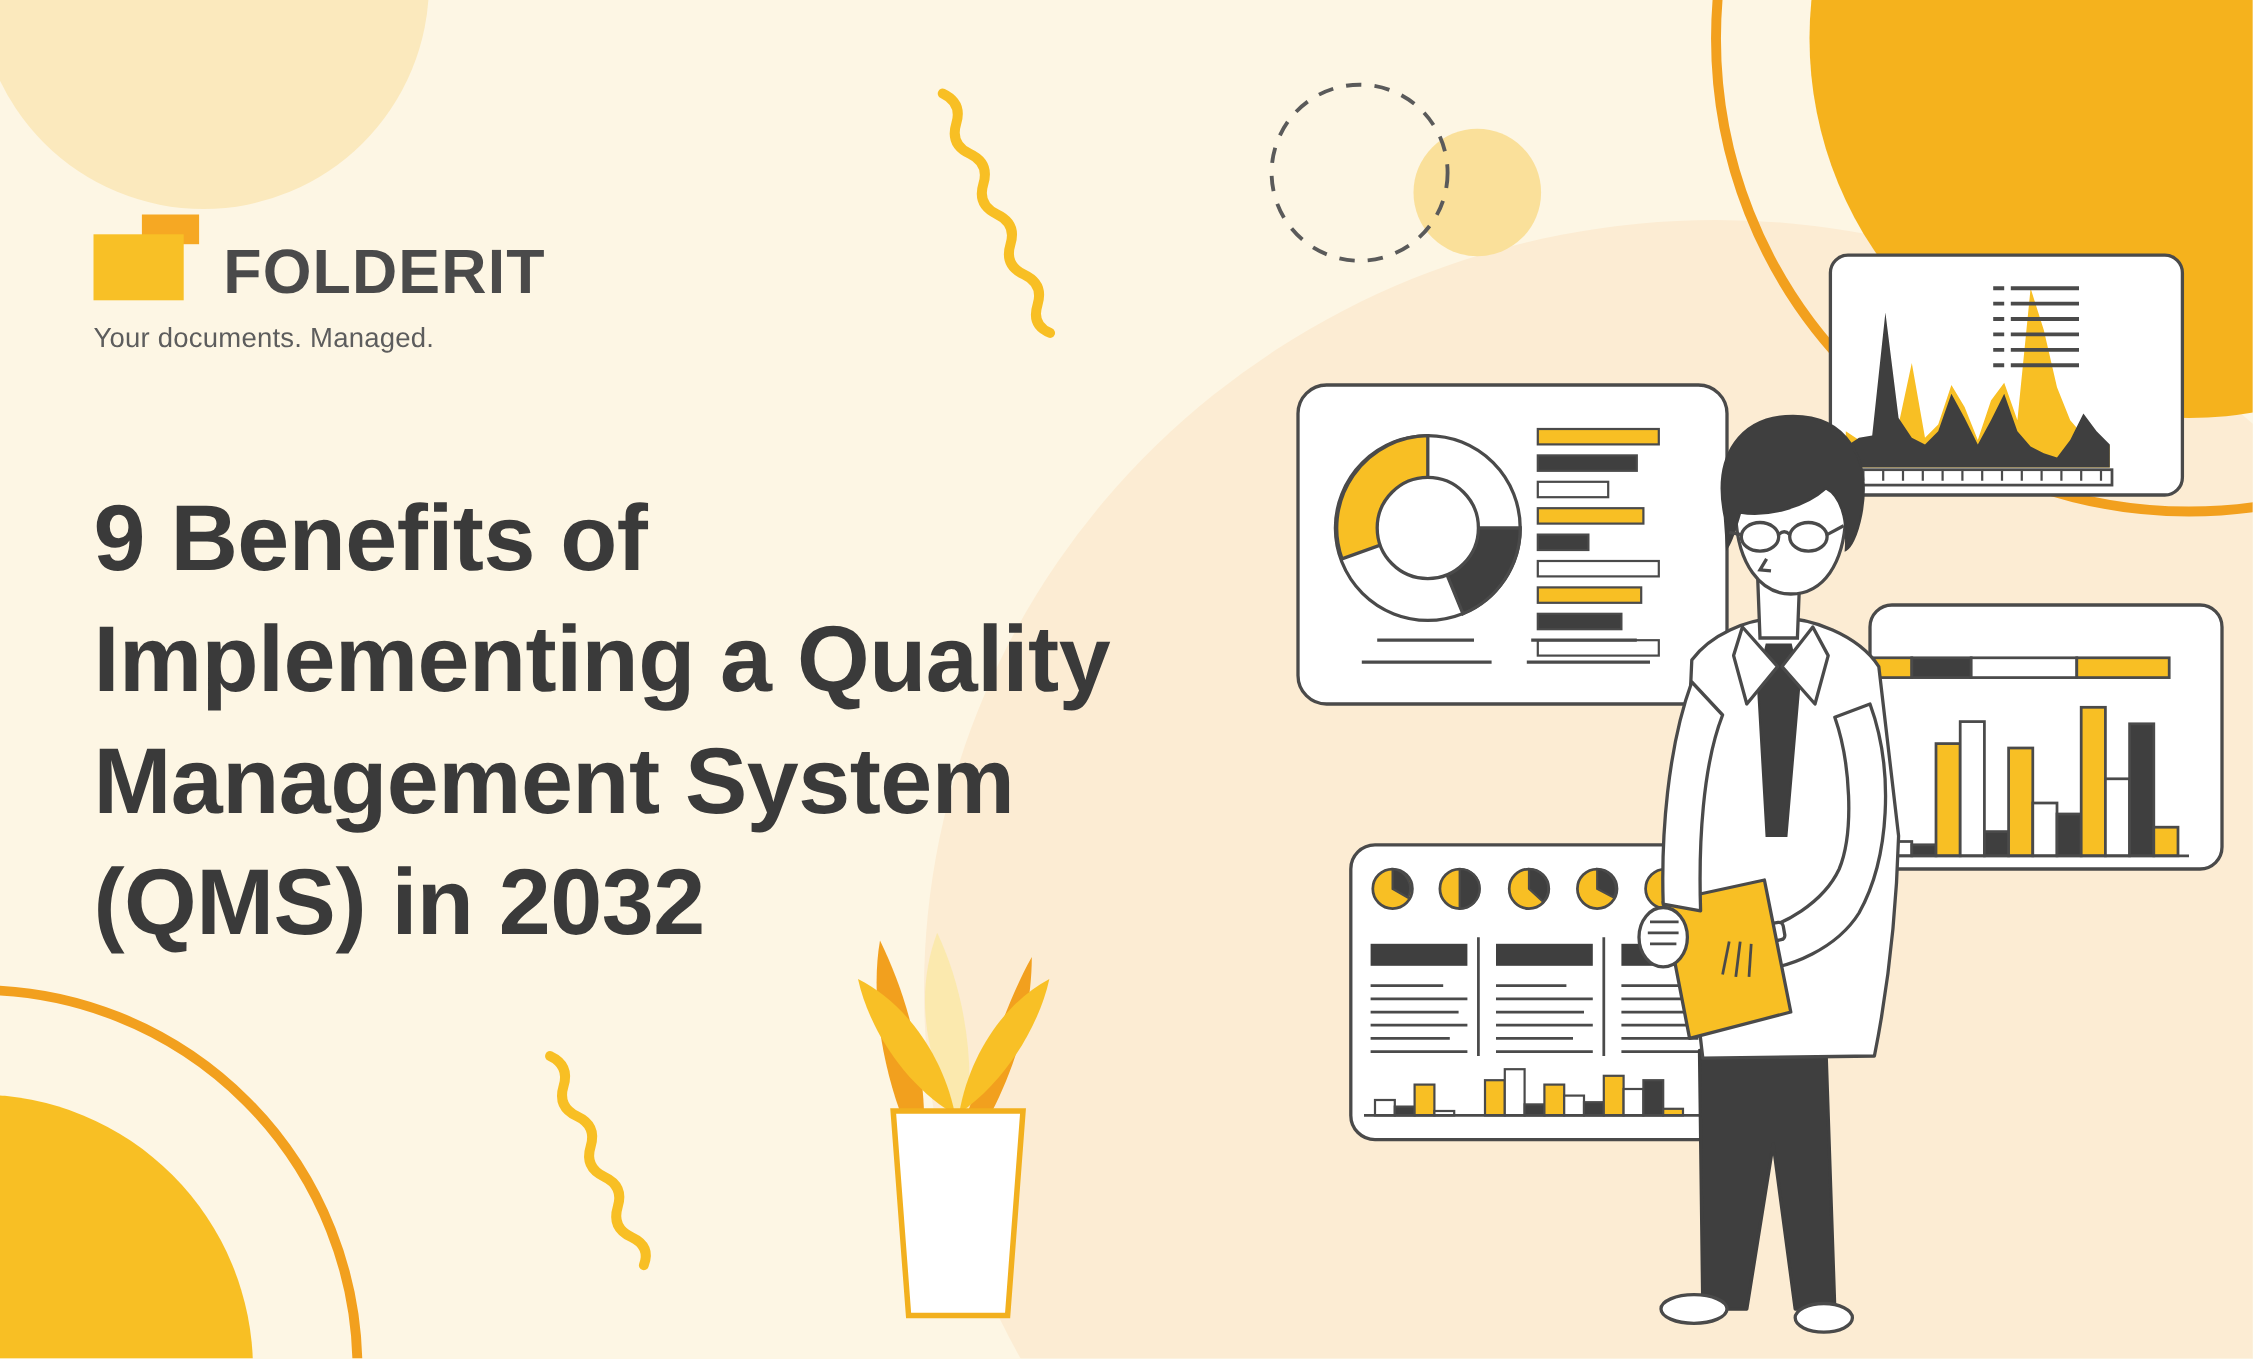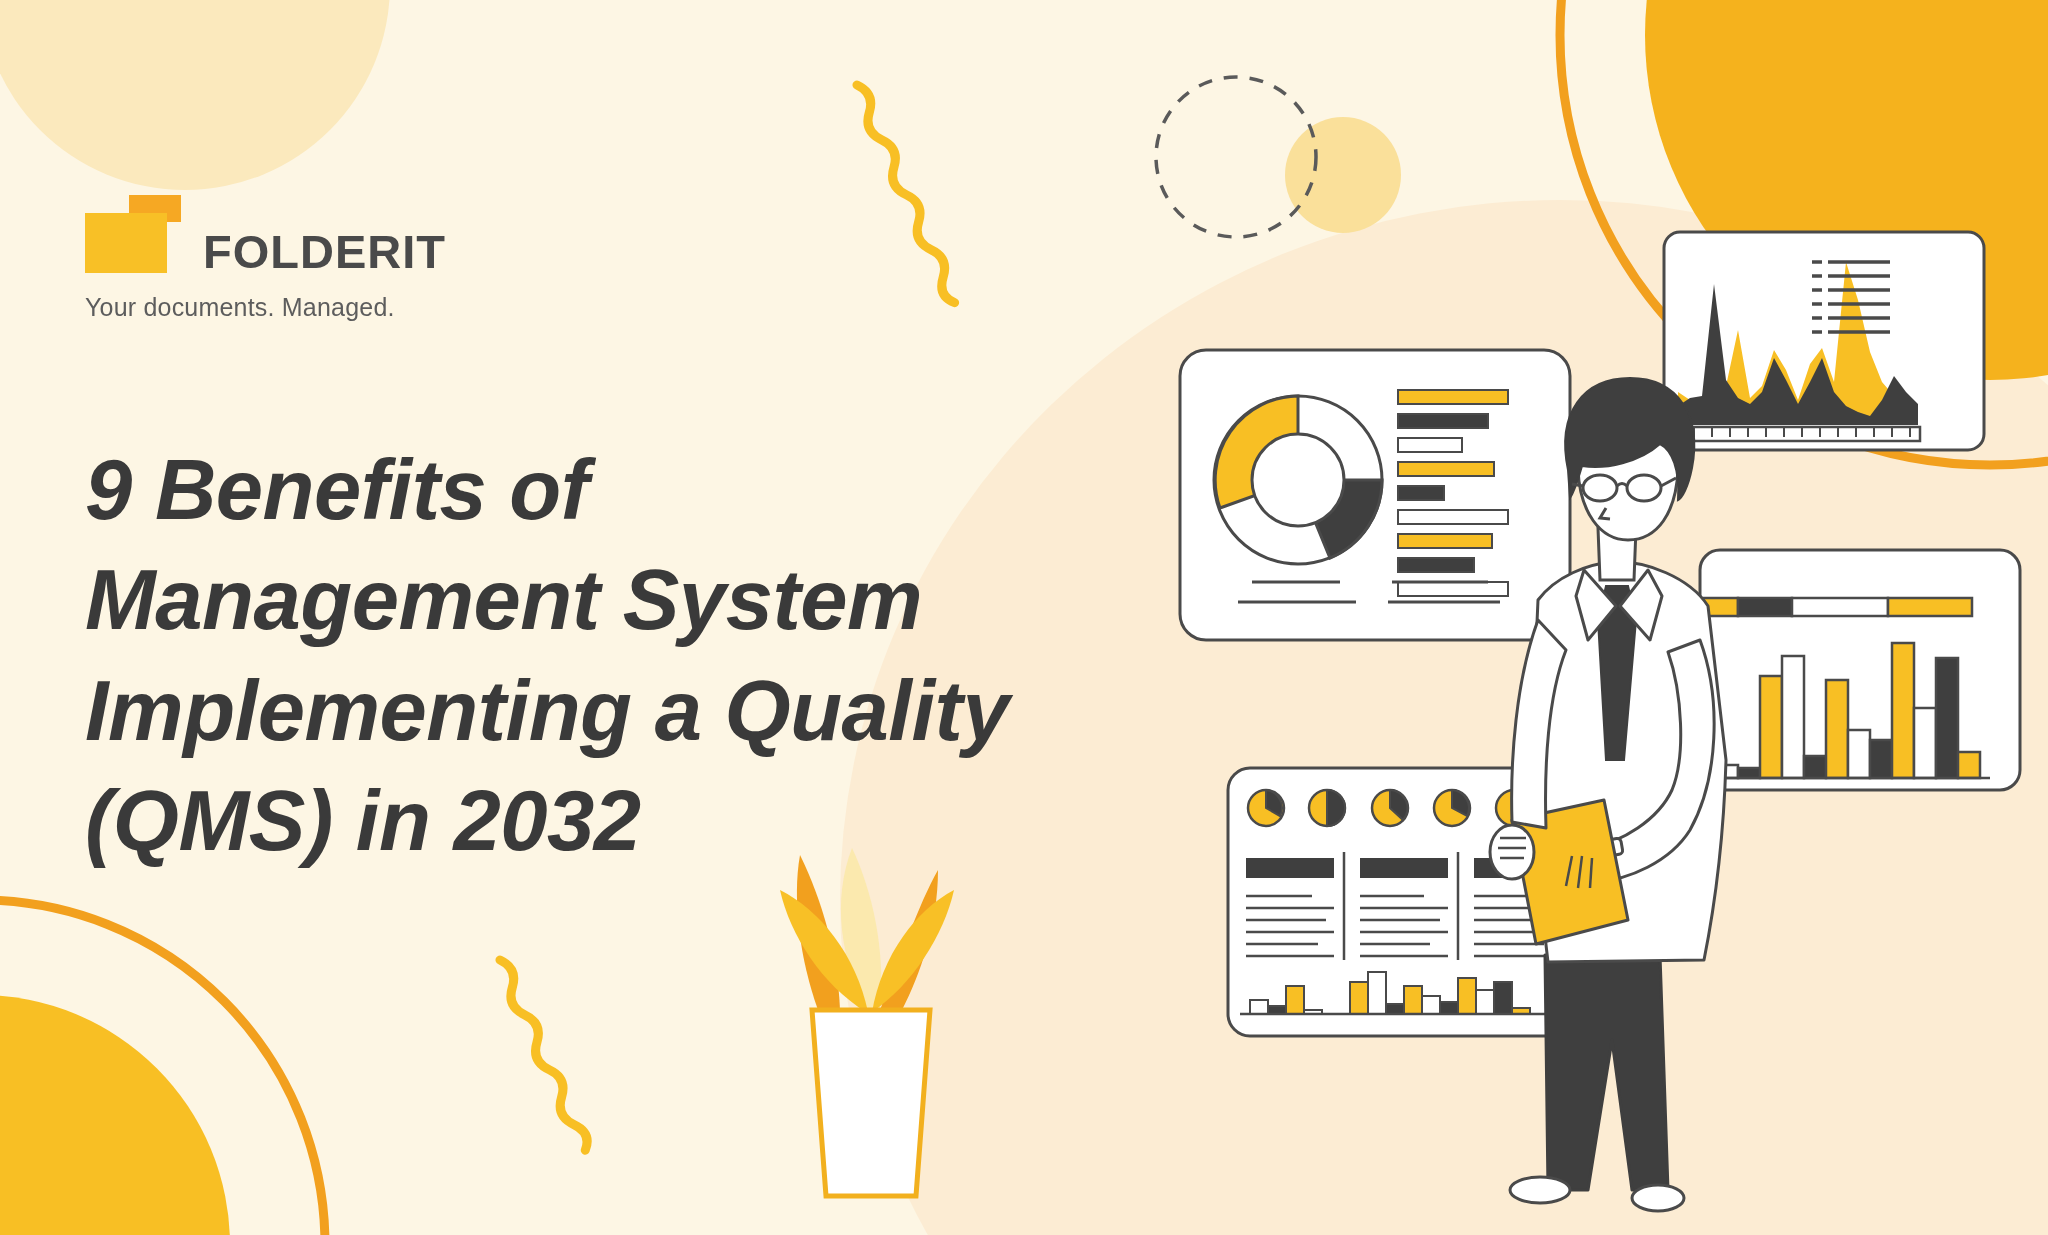--- a/index.html
+++ b/index.html
@@ -56,21 +56,21 @@
   }
   #logo-mark .body {
     position: absolute;
     left: 0;
     top: 18px;
     width: 82px;
     height: 60px;
     background: #f8c026;
   }
   #logo-wordmark {
-    font-size: 47px;
+    font-size: 57px;
     font-weight: bold;
     letter-spacing: 1px;
     color: #4a4a4a;
     line-height: 0.92;
     white-space: nowrap;
   }
   #logo-tagline {
     margin-top: 20px;
     margin-left: 0;
     font-size: 25px;
@@ -84,21 +84,20 @@
     position: absolute;
     left: 85px;
     top: 378px;
     width: 1010px;
     z-index: 5;
     font-size: 85px;
     font-weight: bold;
     line-height: 1.30;
     color: #3a3a3a;
     letter-spacing: -0.5px;
-    font-style: italic;
   }
   #headline .hl-line { display: block; }
 </style>
 </head>
 <body>
 
 <div id="banner">
 
   <svg id="bg-svg" viewBox="0 0 2048 1235">
     <rect x="0" y="0" width="2048" height="1235" fill="#fdf6e4"></rect>
@@ -429,18 +428,18 @@
         <div class="tab"></div>
         <div class="body"></div>
       </div>
       <div id="logo-wordmark">FOLDERIT</div>
     </div>
     <div id="logo-tagline">Your documents. Managed.</div>
   </div>
 
   <h1 id="headline">
     <span class="hl-line">9 Benefits of</span>
+    <span class="hl-line">Implementing a Quality</span>
     <span class="hl-line">Management System</span>
-    <span class="hl-line">Implementing a Quality</span>
     <span class="hl-line">(QMS) in 2032</span>
   </h1>
 
 </div>
 
 </body></html>

